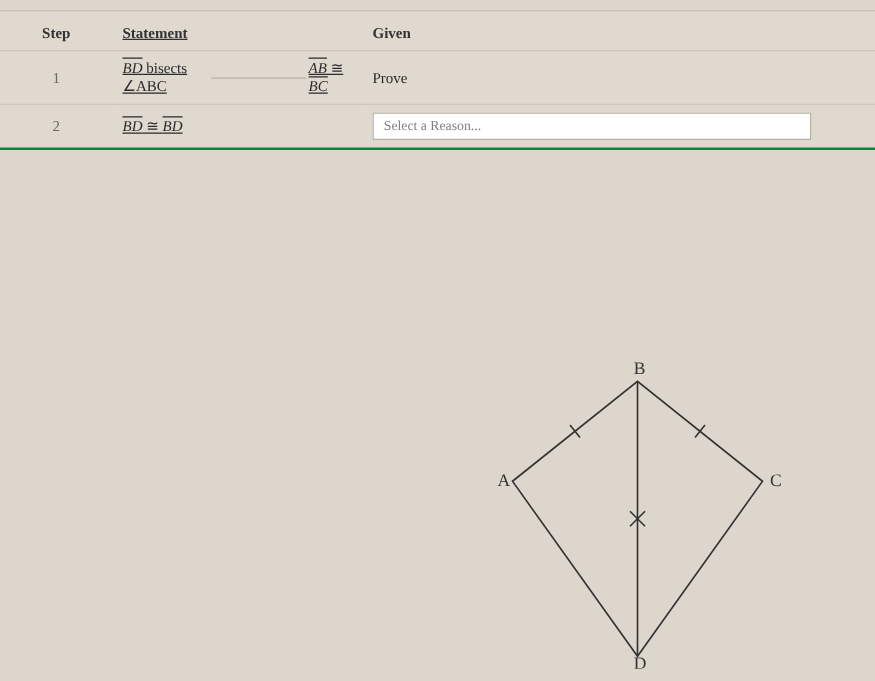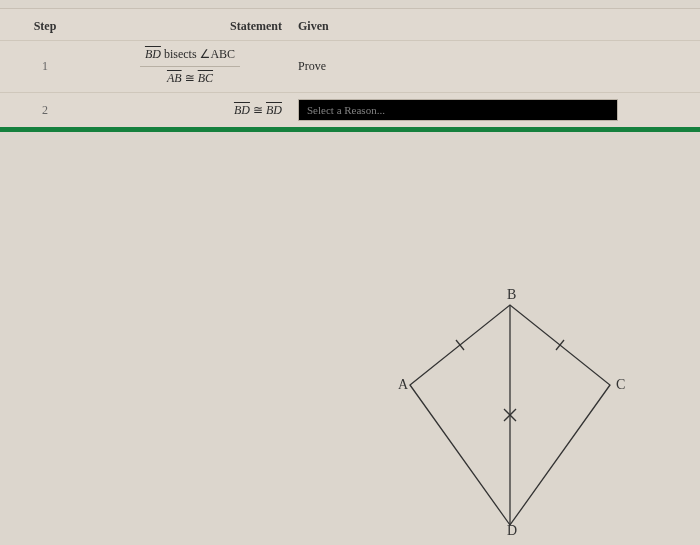--- a/index.html
+++ b/index.html
@@ -17,21 +17,21 @@
   .problem-header {
     padding: 8px 10px 0 10px;
   }
   .given-line { margin-bottom: 16px; }
   .prove-line { margin-bottom: 20px; }
   .overline { text-decoration: overline; font-style: italic; }
 
   .proof-area {
     background: #e0d9d0;
     border-top: 1px solid #c8c0b5;
-    border-bottom: 5px solid #15803d;
+    border-bottom: 2px solid #15803d;
     padding: 0;
     position: relative;
   }
   .proof-table {
     width: 100%;
     border-collapse: collapse;
   }
   .proof-table thead td {
     padding: 10px 8px 6px 8px;
     font-weight: bold;
@@ -40,29 +40,29 @@
   }
   .proof-table tbody tr {
     border-top: 1px solid #cfc7bb;
   }
   .proof-table td {
     padding: 6px 8px;
     vertical-align: middle;
     font-size: 12px;
   }
   .col-step { width: 90px; text-align: center; color: #666; font-size: 11px;}
-  .col-statement { width: 200px; text-align: right; }
+  .col-statement { width: 200px; text-align: left; text-decoration: underline; }
   .col-reason { }
-  .statement-stack { display:flex; flex-direction:column; align-items:center; gap:2px;}
+  .statement-stack { display:flex; align-items:center; gap:2px;}
   .statement-stack .divider { width:100px; border-top:1px solid #b8b0a4; margin:2px 0;}
   .reason-select {
     display:inline-block;
-    width: 320px;
+    width: 351px;
     border: 1px solid #b8b0a4;
-    background: #000000;
+    background: #ffffff;
     padding: 4px 8px;
     font-size: 11px;
     color: #808080;
     font-family: inherit;
     cursor: pointer;
   }
   .figure {
     position:absolute;
     right: 60px;
     bottom: 10px;

